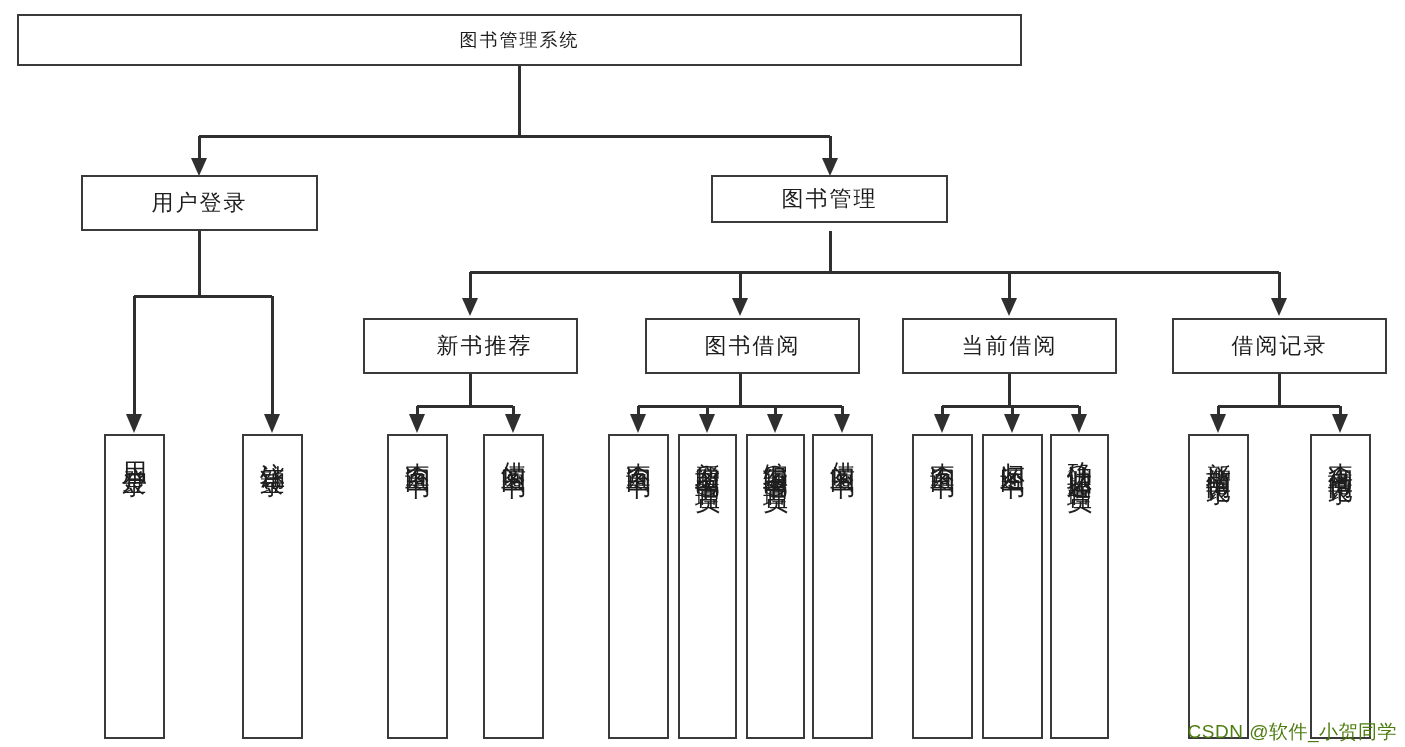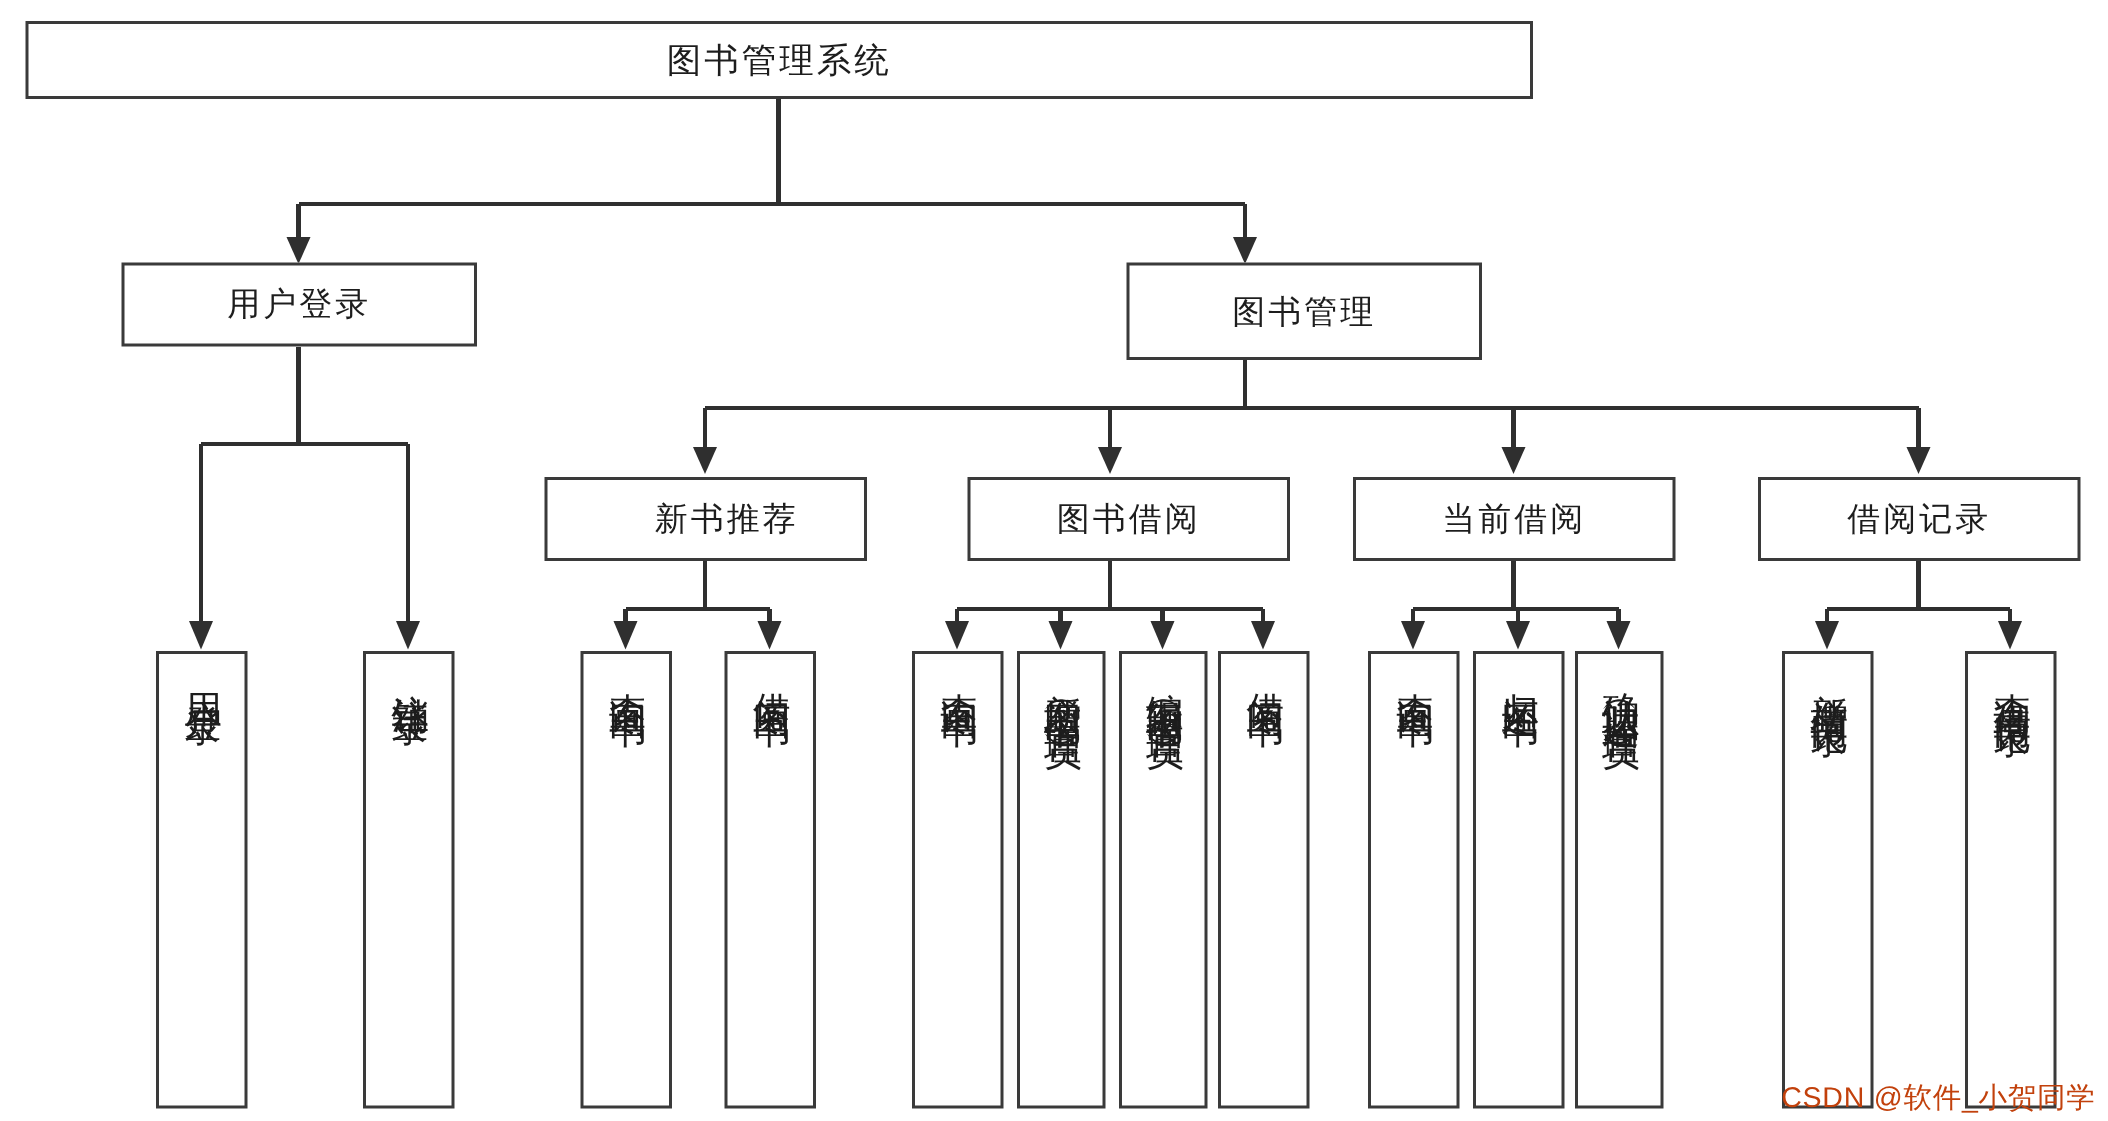--- a/index.html
+++ b/index.html
@@ -30,42 +30,42 @@
     display:block;
     line-height:1.15;
     letter-spacing:1px;
     white-space:pre;
   }
   
   .node.h .lbl{
     font-size:22px;
     letter-spacing:2px;
   }
-  .node.root .lbl{font-size:23px;}
+  .node.root .lbl{font-size:18px;}
   
   .node.v{
     align-items:flex-start;
     justify-content:center;
     padding-top:6px;
   }
   .node.v .lbl{
     writing-mode:vertical-rl;
     text-orientation:upright;
     font-size:25px;
     letter-spacing:4px;
     line-height:1;
     text-align:left;
   }
   
   #watermark{
     position:absolute;
     right:8px;
     bottom:2px;
     font-size:19px;
-    color:#c2410c;
+    color:#4d7c0f;
     letter-spacing:0.5px;
     white-space:nowrap;
     pointer-events:none;
     font-family:"Liberation Sans","DejaVu Sans",sans-serif;
   }
 </style>
 </head>
 <body>
 
 <div id="canvas">
@@ -140,21 +140,21 @@
   </svg>
 
   <div class="node h root" style="left:17px;top:14px;width:1005px;height:52px;">
     <span class="lbl">图书管理系统</span>
   </div>
 
   <div class="node h" style="left:81px;top:175px;width:237px;height:56px;">
     <span class="lbl">用户登录</span>
   </div>
 
-  <div class="node h" style="left:751px;top:175px;width:237px;height:65px;">
+  <div class="node h" style="left:711px;top:175px;width:237px;height:48px;">
     <span class="lbl">图书管理</span>
   </div>
 
   <div class="node h" style="left:363px;top:318px;width:215px;height:56px;padding-left:28px;">
     <span class="lbl">新书推荐</span>
   </div>
 
   <div class="node h" style="left:632px;top:318px;width:215px;height:56px;margin-left:13px;">
     <span class="lbl">图书借阅</span>
   </div>

